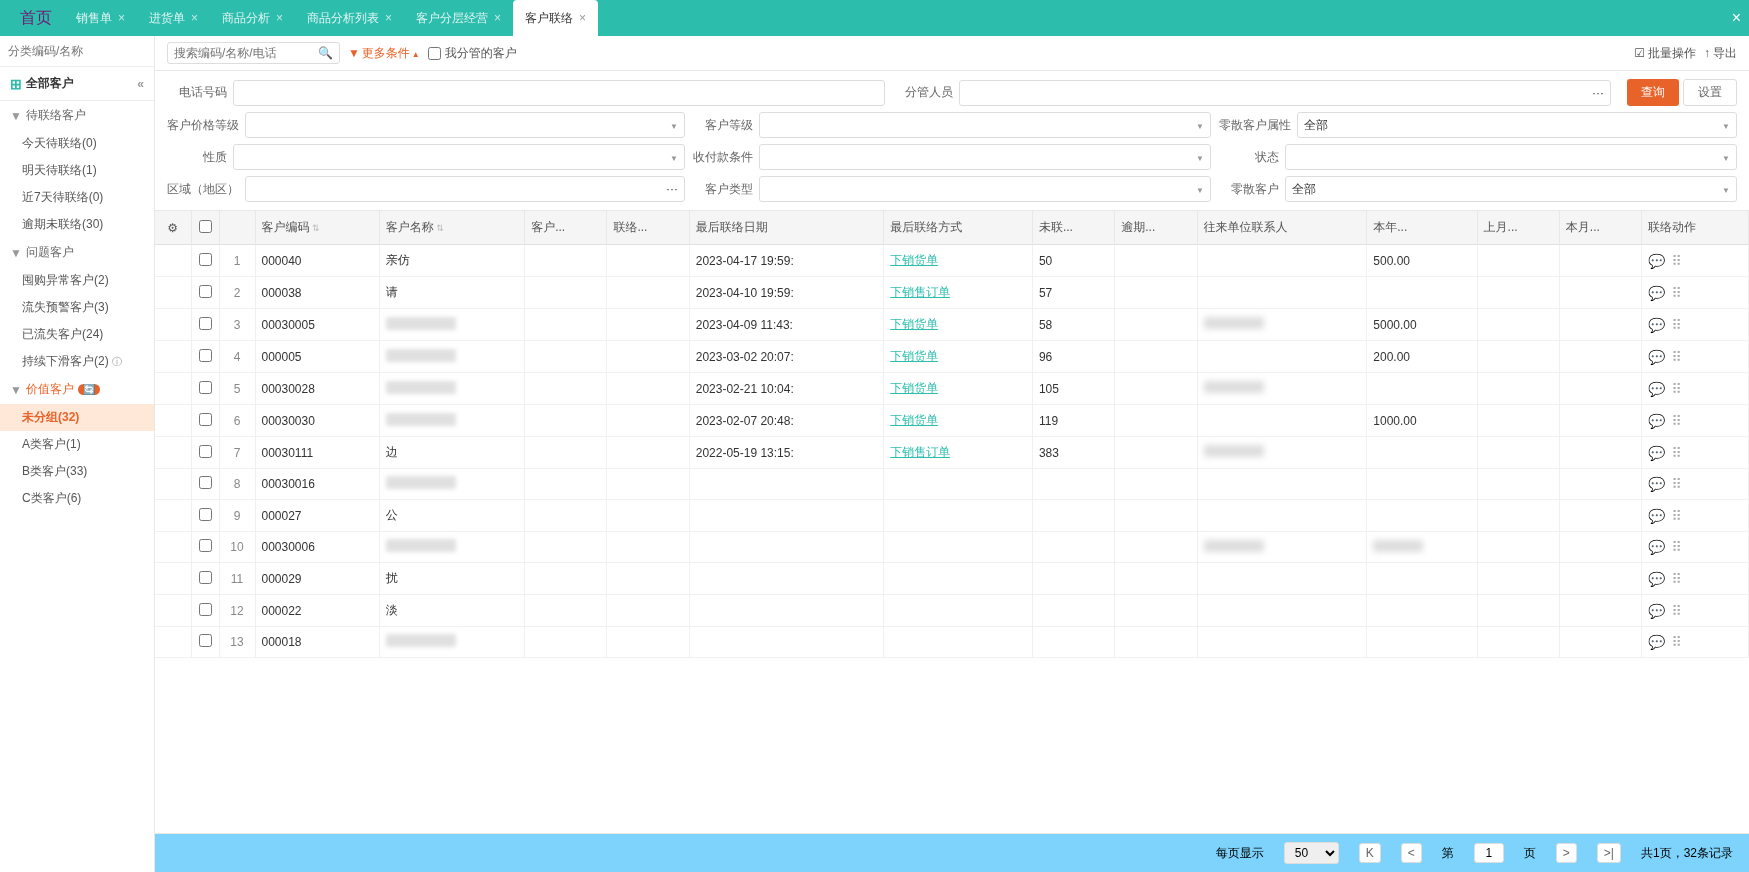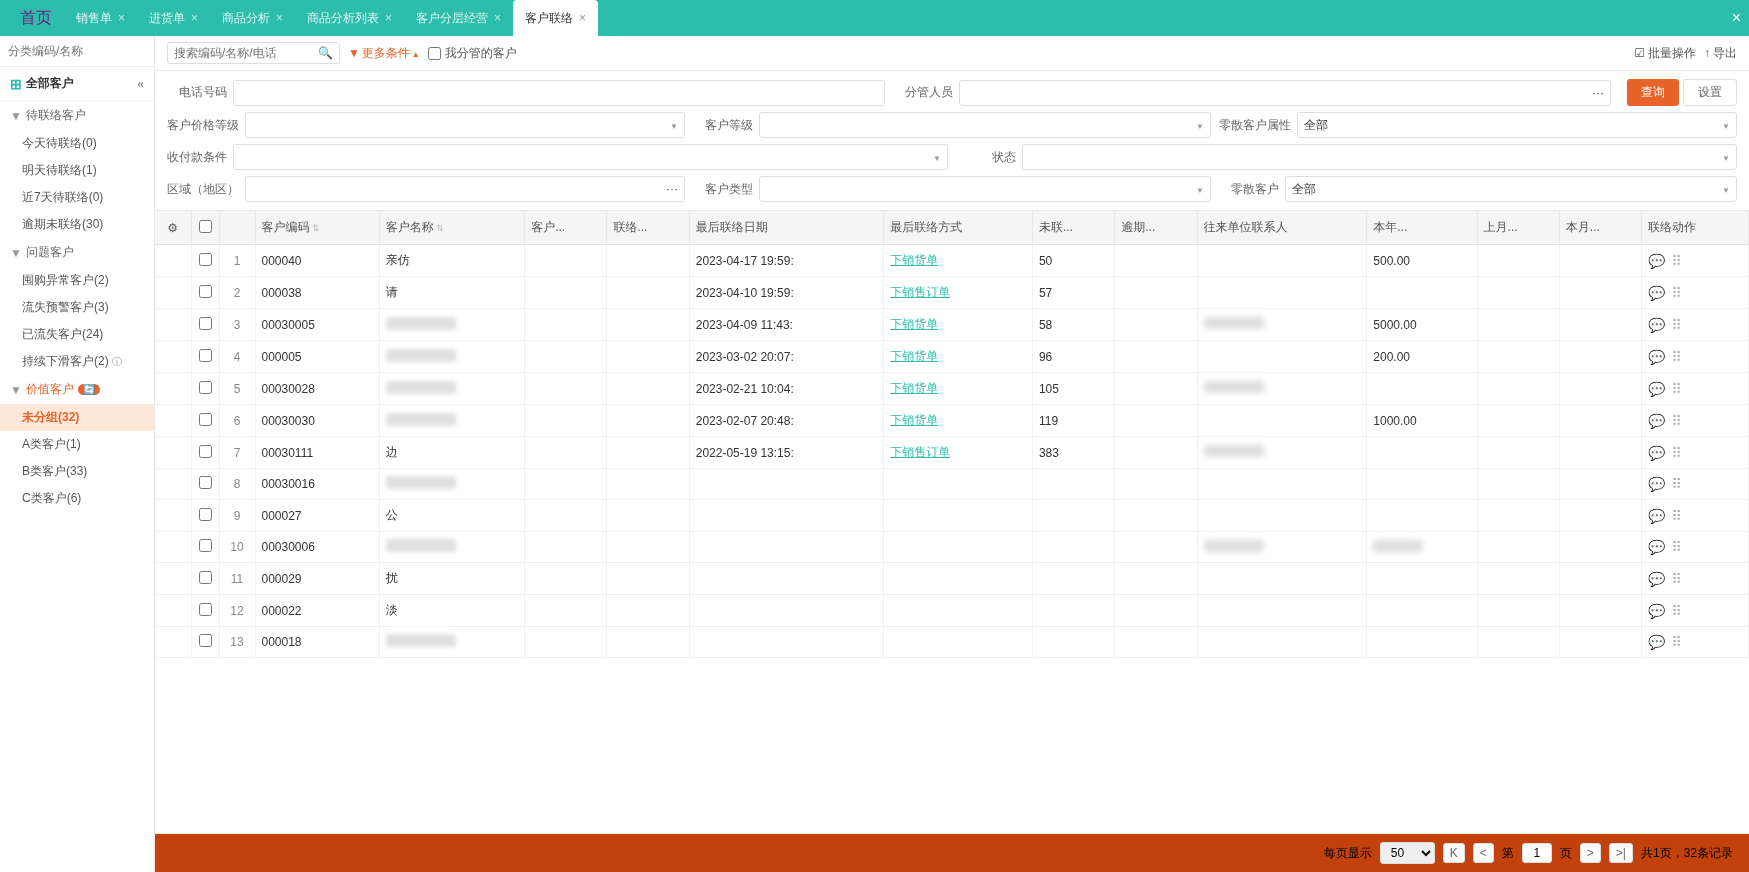--- a/index.html
+++ b/index.html
@@ -316,27 +316,27 @@
       filter: blur(3px);
       color: #ccc;
       background: #eee;
       border-radius: 2px;
       display: inline-block;
       min-width: 50px;
     }
 
     
     .footer {
-      background: #c2410c;
+      background: #7dd3fc;
       border-top: 1px solid #e8e8e8;
       padding: 8px 16px;
       display: flex;
       align-items: center;
       justify-content: flex-end;
-      gap: 8px;
+      gap: 20px;
     }
     .footer .page-size-select {
       border: 1px solid #ddd;
       border-radius: 3px;
       padding: 2px 6px;
       font-size: 12px;
     }
     .footer .page-btn {
       border: 1px solid #ddd;
       background: #fff;
@@ -510,20 +510,27 @@
           <span class="filter-label">零散客户属性</span>
           <div class="filter-select">
             <span>全部</span>
             <span class="chevron-down"></span>
           </div>
         </div>
       </div>
 
       <div class="filter-row">
         <div class="filter-item">
+          <span class="filter-label">性质</span>
+          <div class="filter-select">
+            <span></span>
+            <span class="chevron-down"></span>
+          </div>
+        </div>
+        <div class="filter-item">
           <span class="filter-label">收付款条件</span>
           <div class="filter-select">
             <span></span>
             <span class="chevron-down"></span>
           </div>
         </div>
         <div class="filter-item">
           <span class="filter-label">状态</span>
           <div class="filter-select">
             <span></span>

